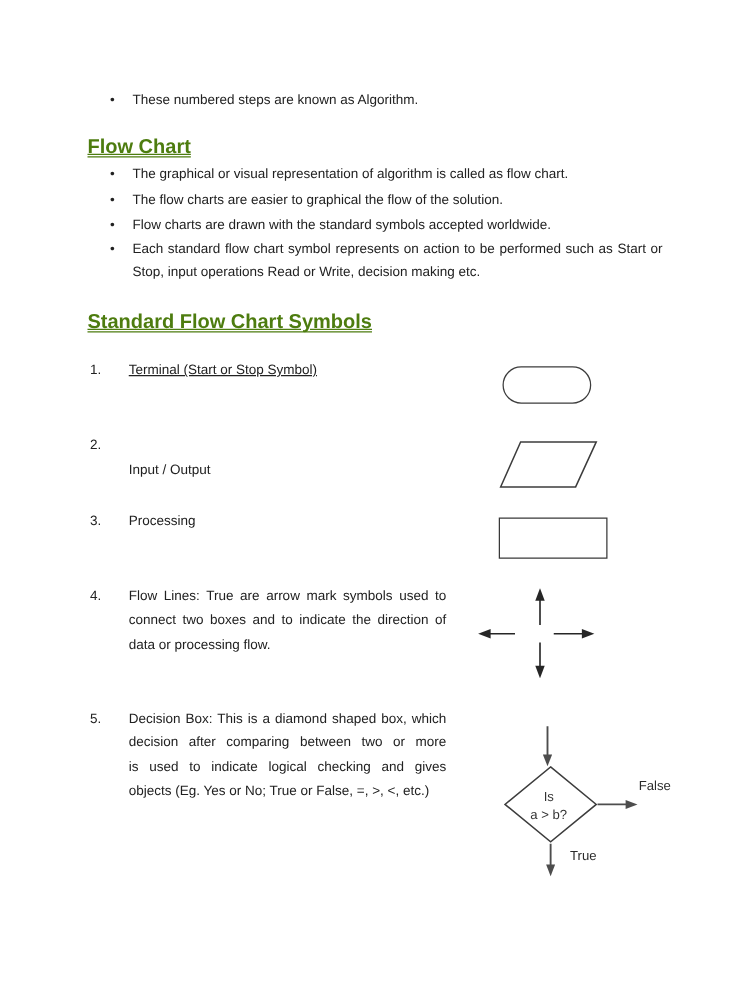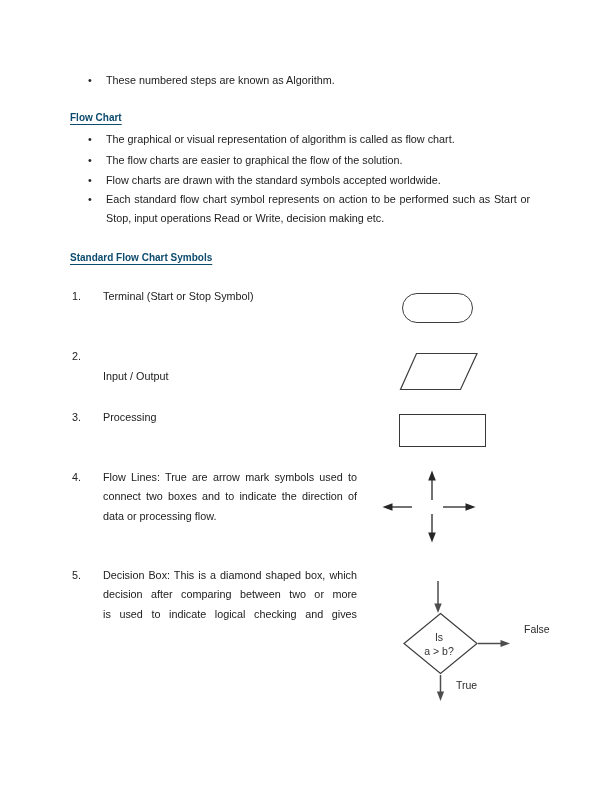--- a/index.html
+++ b/index.html
@@ -11,25 +11,26 @@
     background: #ffffff;
     font-family: "Liberation Sans", "DejaVu Sans", sans-serif;
     color: #212121;
     font-size: 10.8px;
     overflow: hidden;
   }
   .abs { position: absolute; }
 
   
   .heading {
-    font-size: 10px;
+    font-size: 16px;
     font-weight: bold;
-    color: #0c4a6e;
+    color: #4d7c0f;
     line-height: 16px;
     white-space: nowrap;
+    text-decoration: underline;
   }
   .heading .hspan {
     text-decoration: underline;
     text-decoration-thickness: 1px;
     text-underline-offset: 2.5px;
   }
 
   
   .bullet-row { display: flex; line-height: 19.3px; }
   .dot { width: 18px; flex: none; }
@@ -100,21 +101,21 @@
       <div class="jline">Each standard flow chart symbol represents on action to be performed such as Start or</div>
       <div class="lastline">Stop, input operations Read or Write, decision making etc.</div>
     </div>
   </div>
 
   <div class="abs heading" style="left:70px; top:250px;">
     <span class="hspan">Standard Flow Chart Symbols</span>
   </div>
 
   <div class="abs item-number" style="left:72px; top:287px;">1.</div>
-  <div class="abs item-text" style="left:103px; top:287px;">Terminal (Start or Stop Symbol)</div>
+  <div class="abs item-text" style="left:103px; top:287px;text-decoration:underline;">Terminal (Start or Stop Symbol)</div>
   <div class="abs terminal-shape"></div>
 
   <div class="abs item-number" style="left:72px; top:347px;">2.</div>
   <div class="abs item-text" style="left:103px; top:347px;margin-top:20px;">Input / Output</div>
   <svg class="abs" style="left:396px; top:349px;" width="88" height="45" viewBox="0 0 88 45">
     <polygon class="shape-stroke" points="20.5,4.5 81,4.5 64.5,40.5 4.5,40.5"></polygon>
   </svg>
 
   <div class="abs item-number" style="left:72px; top:408px;">3.</div>
   <div class="abs item-text" style="left:103px; top:408px;">Processing</div>
@@ -139,20 +140,21 @@
 
     <line class="arrow-line" x1="65" y1="41" x2="88" y2="41"></line>
     <polygon class="arrow-head" points="97.5,41 87.5,37.2 87.5,44.8"></polygon>
   </svg>
 
   <div class="abs item-number" style="left:72px; top:566px;">5.</div>
   <div class="abs w-col lines" style="left:103px; top:566px;">
     <div class="jline">Decision Box: This is a diamond shaped box, which</div>
     <div class="jline">decision after comparing between two or more</div>
     <div class="jline">is used to indicate logical checking and gives</div>
+    <div class="lastline">objects (Eg. Yes or No; True or False, =, &gt;, &lt;, etc.)</div>
   </div>
 
   <svg class="abs" style="left:398px; top:578px;" width="120" height="128" viewBox="0 0 120 128">
 
     <g>
       <line class="dec-line" x1="40" y1="3" x2="40" y2="26"></line>
       <polygon class="dec-head" points="40,35 36.3,25.5 43.7,25.5"></polygon>
     </g>
 
     <polygon class="shape-stroke" points="42.5,35.5 79,65.5 42.5,95.5 6,65.5"></polygon>
@@ -163,16 +165,16 @@
       <line class="dec-line" x1="80" y1="65.5" x2="103" y2="65.5"></line>
       <polygon class="dec-head" points="112,65.5 102.5,61.9 102.5,69.1"></polygon>
     </g>
 
     <g>
       <line class="dec-line" x1="42.5" y1="97" x2="42.5" y2="114"></line>
       <polygon class="dec-head" points="42.5,123 38.9,113.5 46.1,113.5"></polygon>
     </g>
   </svg>
 
-  <div class="abs branch-label" style="left:492px; top:622px;padding-left:32px;">False</div>
+  <div class="abs branch-label" style="left:479px; top:622px;padding-left:32px;">False</div>
   <div class="abs branch-label" style="left:456px; top:678px;">True</div>
 
 </div>
 
 </body></html>

